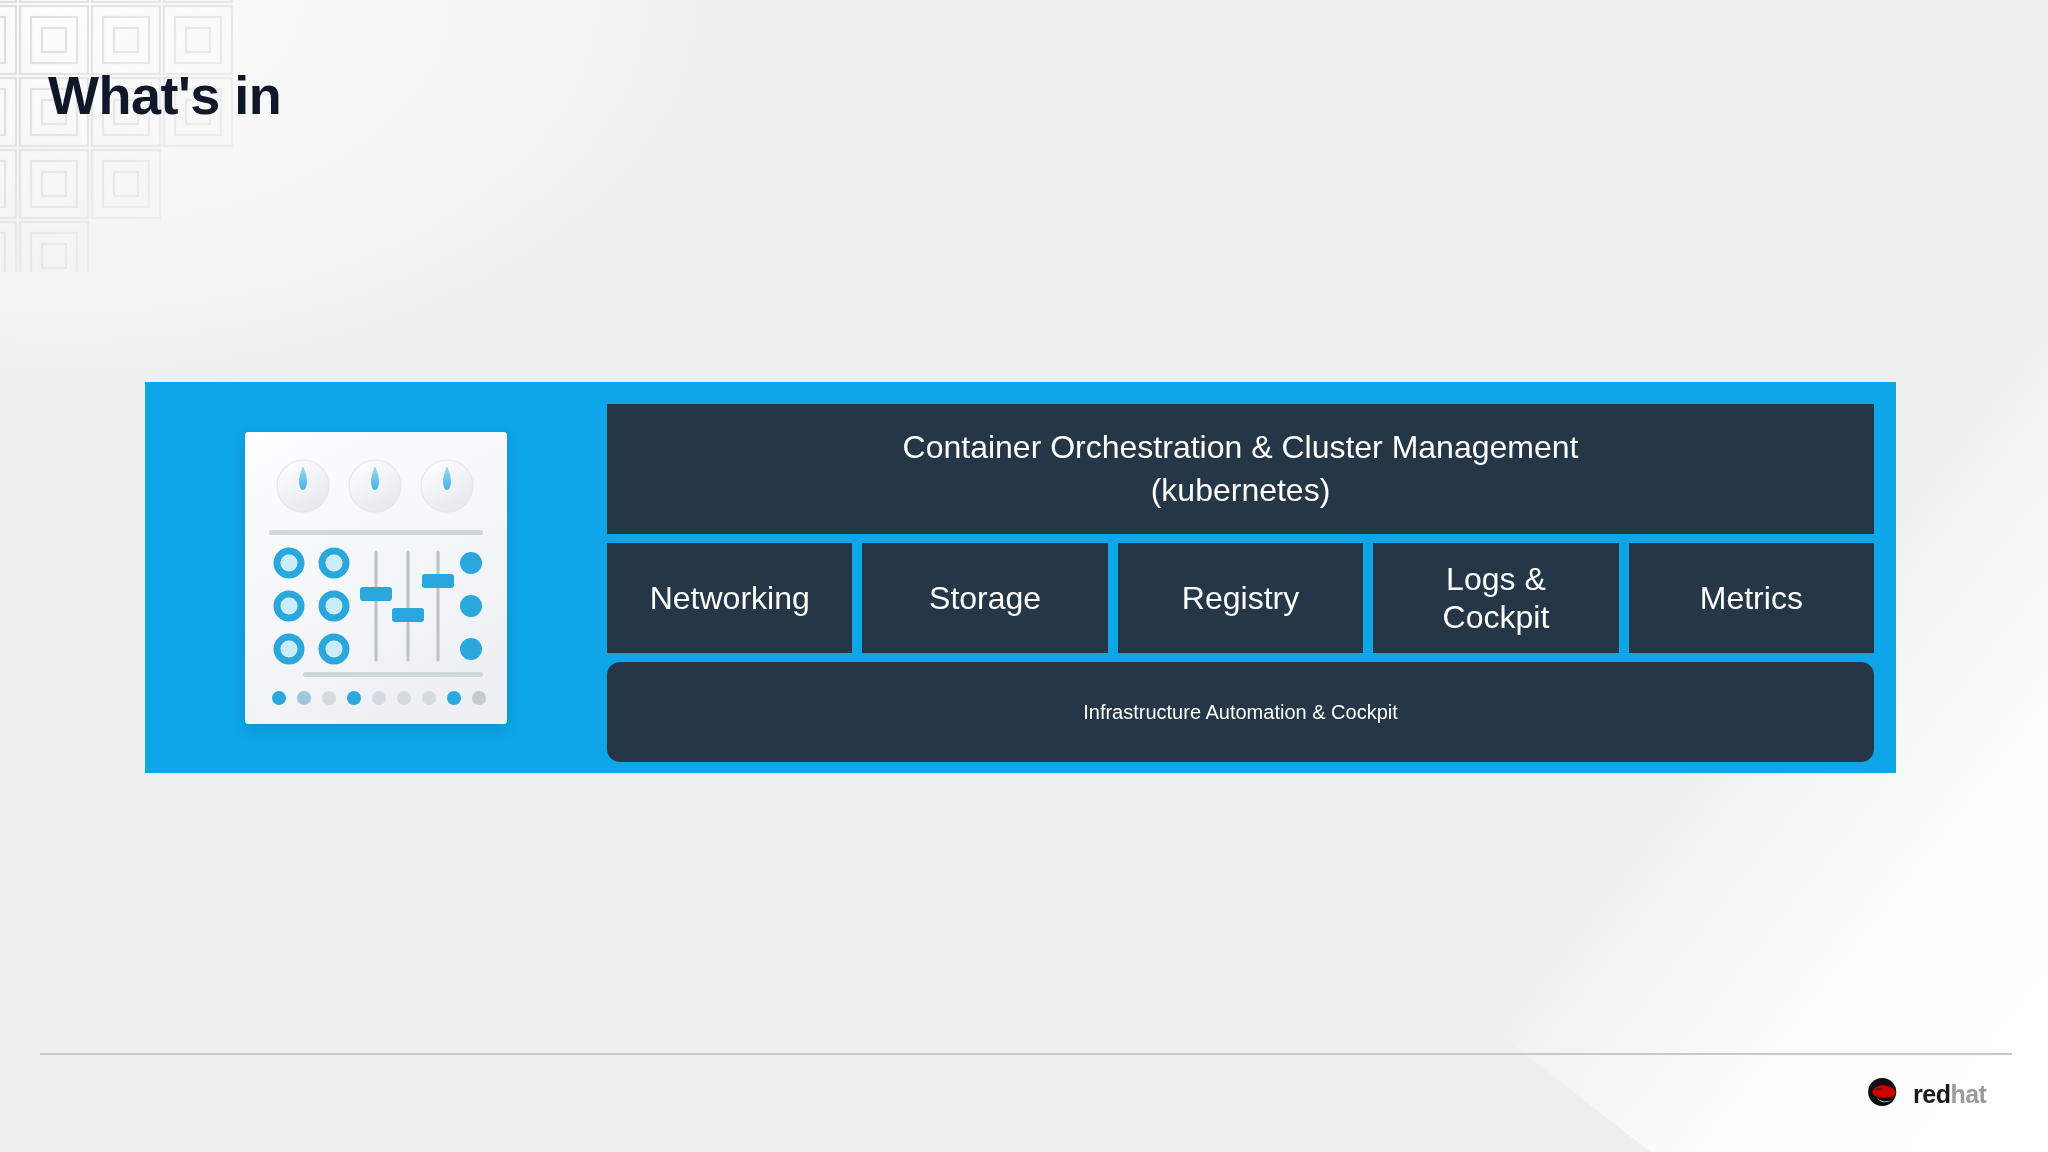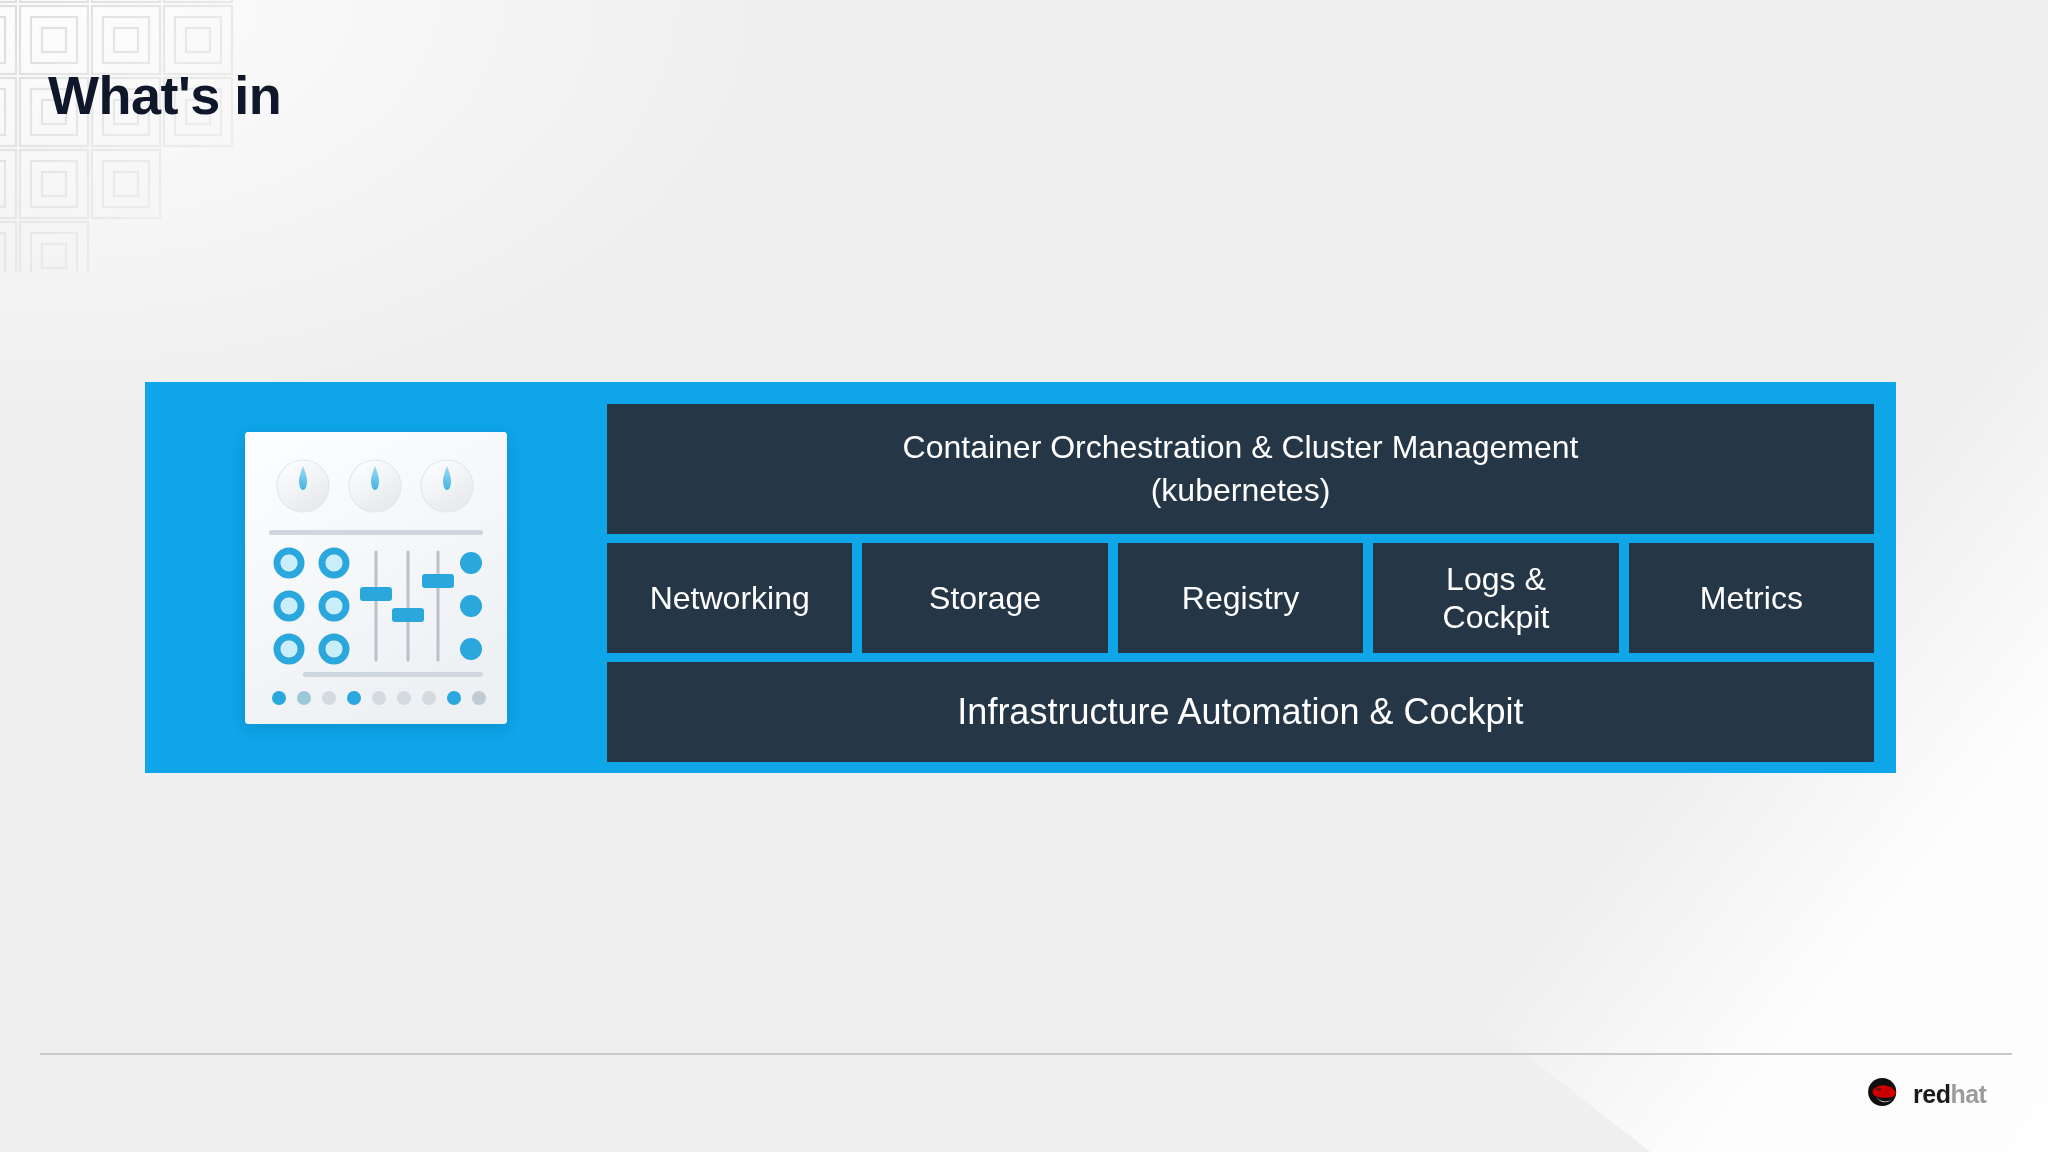--- a/index.html
+++ b/index.html
@@ -114,22 +114,23 @@
     box-sizing: border-box;
   }
   .band-top {
     flex: 0 0 130px;
     font-size: 32px;
     line-height: 1.35;
     padding: 0 30px;
   }
   .band-bottom {
     flex: 0 0 100px;
-    font-size: 36px;
+    font-size: 20px;
     padding: 0 30px;
+    border-radius: 13px;
   }
 
   .band-middle {
     flex: 0 0 110px;
     display: flex;
     gap: 10px;
     border-radius: 14px;
   }
   .cell {
     flex: 1 1 0;

